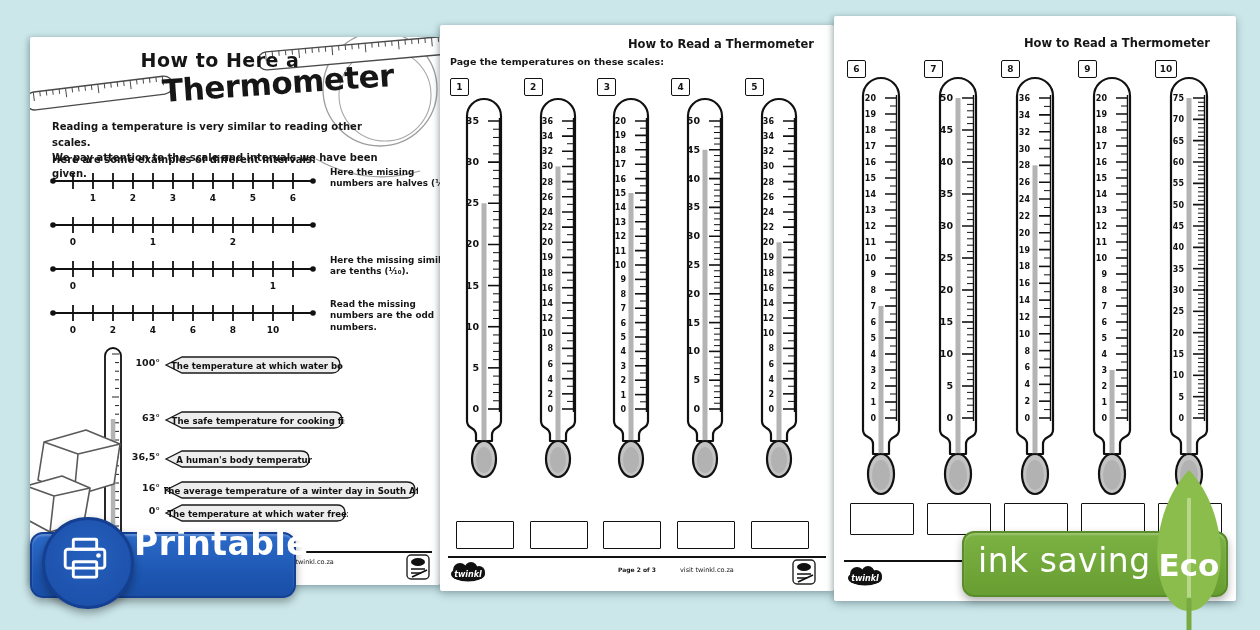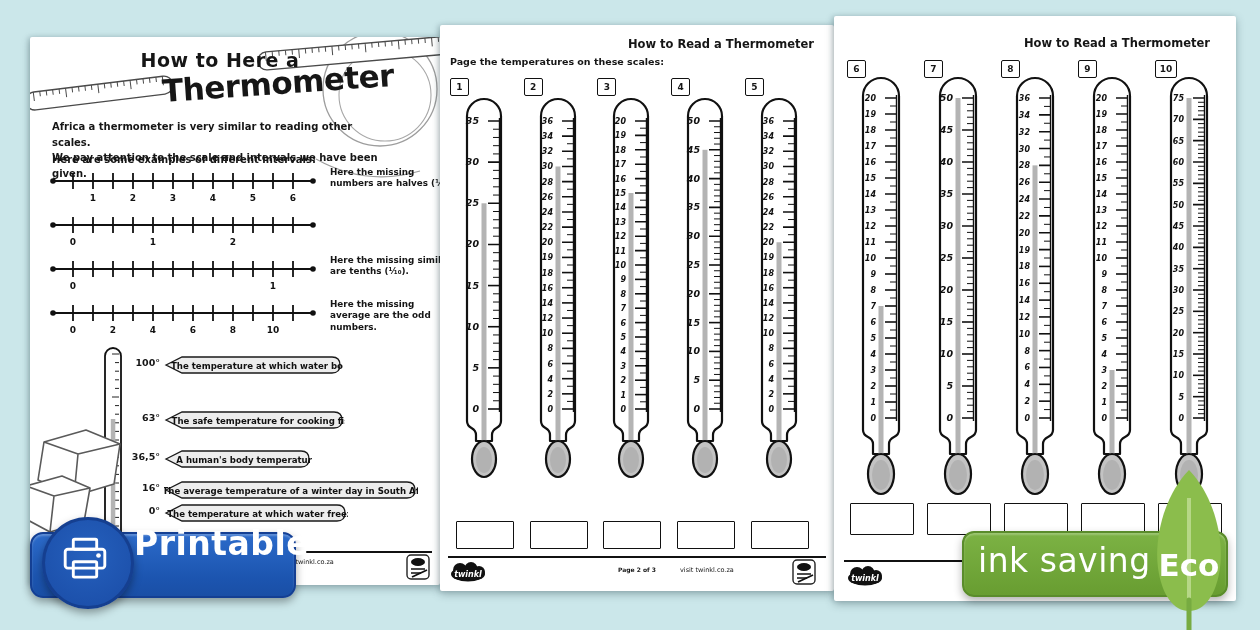--- a/index.html
+++ b/index.html
@@ -32,21 +32,21 @@
   .page-num{position:absolute;font-size:6.5px;font-weight:600;}
 
   
   .ws-header{position:absolute;text-align:right;font-size:11.5px;font-weight:800;}
   .ws-instruction{position:absolute;font-size:9.5px;font-weight:700;}
   .num-box{
     position:absolute;width:17px;height:16px;border:1.6px solid #111;border-radius:2px;
     font-size:9px;font-weight:800;text-align:center;line-height:16px;background:#fff;
   }
   .answer-box{position:absolute;border:1.8px solid #111;background:#fff;border-radius:1px;}
-  .therm-col{position:absolute;font-style:italic;}
+  .therm-col{position:absolute;}
 
   
   #printable-badge{left:28px;top:514px;width:272px;height:98px;z-index:60;}
   .pb-rect{
     position:absolute;left:2px;top:18px;width:262px;height:62px;border-radius:13px;
     background:linear-gradient(180deg,#2c6bca 0%,#1c55b0 70%,#1a4fa6 100%);
     border:2px solid #143f93;
     box-shadow:0 4px 8px rgba(0,0,0,.35), inset 0 2px 2px rgba(255,255,255,.25);
   }
   .pb-label{
@@ -138,21 +138,21 @@
       <line x1="170" y1="3" x2="170" y2="8" stroke="#4a4a4a" stroke-width="1"></line>
       <line x1="176.66666666666669" y1="3" x2="176.66666666666669" y2="12" stroke="#4a4a4a" stroke-width="1"></line>
       <line x1="183.33333333333334" y1="3" x2="183.33333333333334" y2="8" stroke="#4a4a4a" stroke-width="1"></line>
       <line x1="190" y1="3" x2="190" y2="8" stroke="#4a4a4a" stroke-width="1"></line>
     </svg>
 
   <div class="abs title1">How to Here a</div>
   <div class="abs title2">Thermometer</div>
 
   <div class="abs intro">
-    <div>Africa a thermometer is very similar to reading other scales.</div>
+    <div>Reading a temperature is very similar to reading other scales.</div>
     <div>We pay attention to the scale and intervals we have been given.</div>
   </div>
   <div class="abs examples-heading">Here are some examples of different intervals:</div>
 
   <div class="abs" id="numberlines" style="left:18px;top:132px;width:390px;height:180px;">
       <div class="nl-row" style="top: 0px; width: 390px; height: 44px;">
         <svg width="270" height="34">
           <line x1="5" y1="12" x2="265" y2="12" stroke="#111" stroke-width="2"></line>
           <circle cx="5" cy="12" r="2.8" fill="#111"></circle>
           <circle cx="265" cy="12" r="2.8" fill="#111"></circle>
@@ -238,21 +238,21 @@
           <line x1="205" y1="4" x2="205" y2="20" stroke="#111" stroke-width="1.8"></line>
           <line x1="225" y1="4" x2="225" y2="20" stroke="#111" stroke-width="1.8"></line>
           <line x1="245" y1="4" x2="245" y2="20" stroke="#111" stroke-width="1.8"></line>
           <text x="25" y="32" text-anchor="middle" font-size="9" font-weight="bold" fill="#111">0</text>
           <text x="65" y="32" text-anchor="middle" font-size="9" font-weight="bold" fill="#111">2</text>
           <text x="105" y="32" text-anchor="middle" font-size="9" font-weight="bold" fill="#111">4</text>
           <text x="145" y="32" text-anchor="middle" font-size="9" font-weight="bold" fill="#111">6</text>
           <text x="185" y="32" text-anchor="middle" font-size="9" font-weight="bold" fill="#111">8</text>
           <text x="225" y="32" text-anchor="middle" font-size="9" font-weight="bold" fill="#111">10</text>
         </svg>
-        <div class="nl-note" style="top: -2px;">Here the missing average are the odd numbers.</div>
+        <div class="nl-note" style="top: -2px;">Read the missing numbers are the odd numbers.</div>
       </div>
     </div>
 
   <svg class="abs" id="mini-therm" style="left:70px;top:303px;" width="26" height="245">
       <path d="M 5 16 A 8 8 0 0 1 21 16 L 21 245 L 5 245 Z" fill="#fff" stroke="#111" stroke-width="1.8"></path>
       <line x1="12" y1="14" x2="19" y2="14" stroke="#222" stroke-width="1"></line>
       <line x1="15" y1="22.6" x2="19" y2="22.6" stroke="#222" stroke-width="1"></line>
       <line x1="15" y1="31.2" x2="19" y2="31.2" stroke="#222" stroke-width="1"></line>
       <line x1="15" y1="39.8" x2="19" y2="39.8" stroke="#222" stroke-width="1"></line>
       <line x1="15" y1="48.4" x2="19" y2="48.4" stroke="#222" stroke-width="1"></line>

